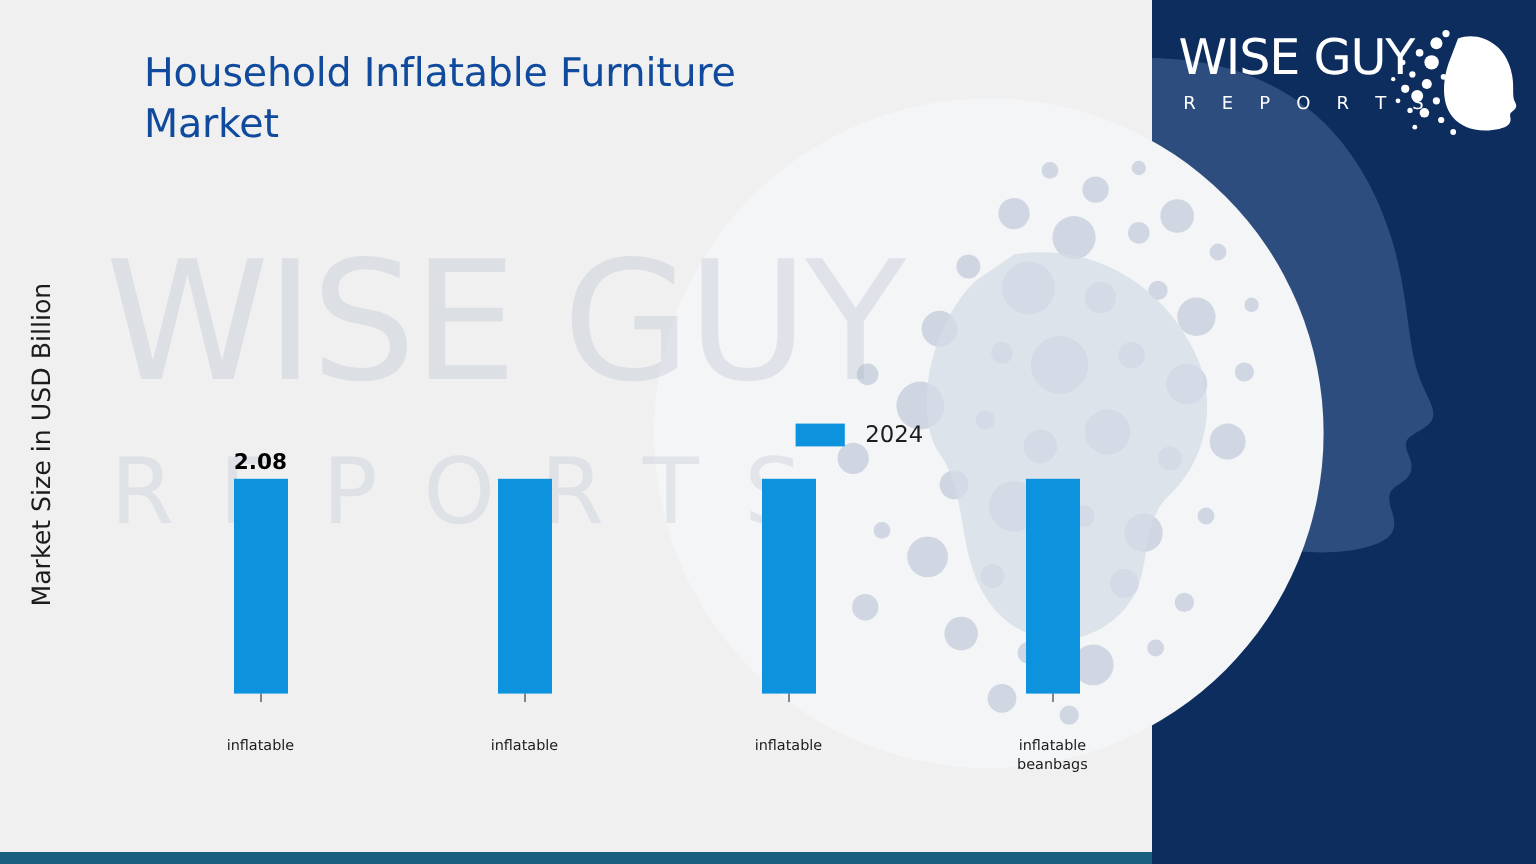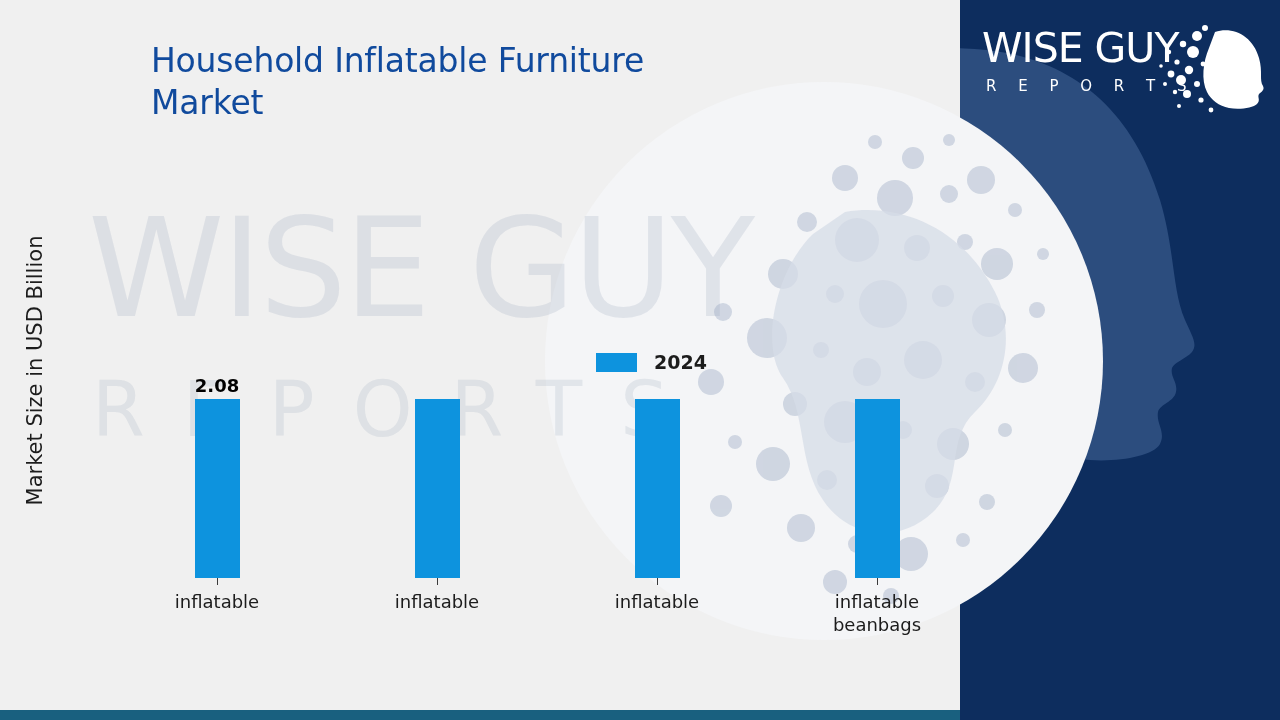--- a/index.html
+++ b/index.html
@@ -57,21 +57,20 @@
   }
   .logo-head{position:absolute;left:175px;top:-4px;width:120px;height:96px;}
 
   
   .headline{
     position:absolute;left:120px;top:40px;width:640px;z-index:7;
     color:#104a9d;
     font-family:"DejaVu Sans", sans-serif;
     font-size:33px;font-weight:400;line-height:1.28;
     letter-spacing:-0.2px;
-    margin-left:31px;
   }
 
   
   .chart{
     position:absolute;left:0px;top:140px;width:960px;height:560px;z-index:5;
   }
   .watermark{
     position:absolute;left:0;top:0;width:960px;height:560px;
     pointer-events:none;overflow:hidden;
   }
@@ -95,28 +94,28 @@
 
   .plot{position:absolute;left:0;top:0;width:960px;height:560px;}
   .bar{
     position:absolute;bottom:0;width:45px;background:#0d93de;
   }
   .tick{
     position:absolute;width:1px;height:7px;background:#3a3a3a;
   }
   .catlabel{
     position:absolute;width:170px;text-align:center;
-    font-size:18px;color:#1c1c1c;line-height:1.3;
+    font-size:12px;color:#1c1c1c;line-height:1.3;margin-top:24px;
   }
   .barvalue{
     position:absolute;width:90px;text-align:center;
     font-size:18px;font-weight:bold;color:#000000;line-height:1;
   }
   .legend{
-    position:absolute;left:596px;top:213px;display:flex;font-weight:bold;
+    position:absolute;left:663px;top:213px;display:flex;
   }
   .legend-swatch{width:41px;height:19px;background:#0d93de;}
   .legend-text{margin-left:17px;font-size:19px;color:#1c1c1c;line-height:1;}
 </style>
 </head>
 <body>
 
 <div class="stage">
 
   <div class="navy-panel"></div>

